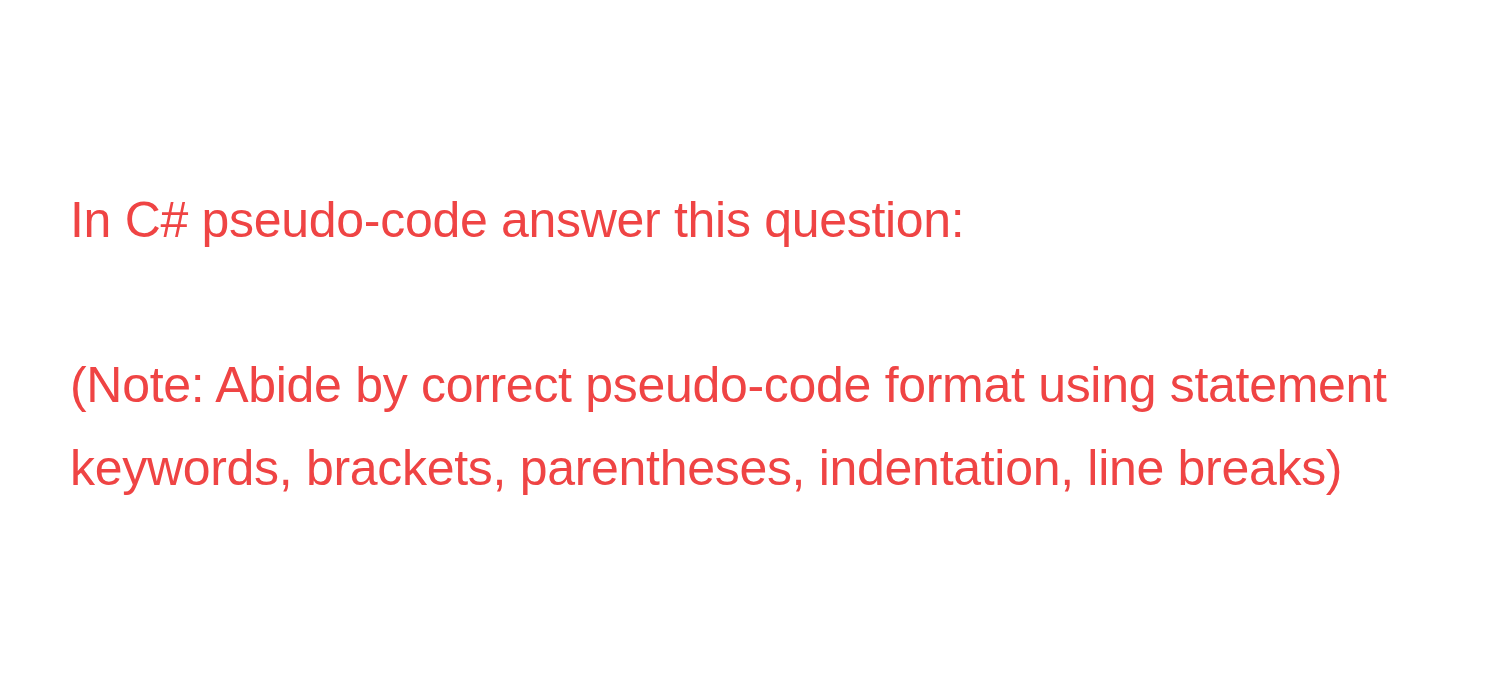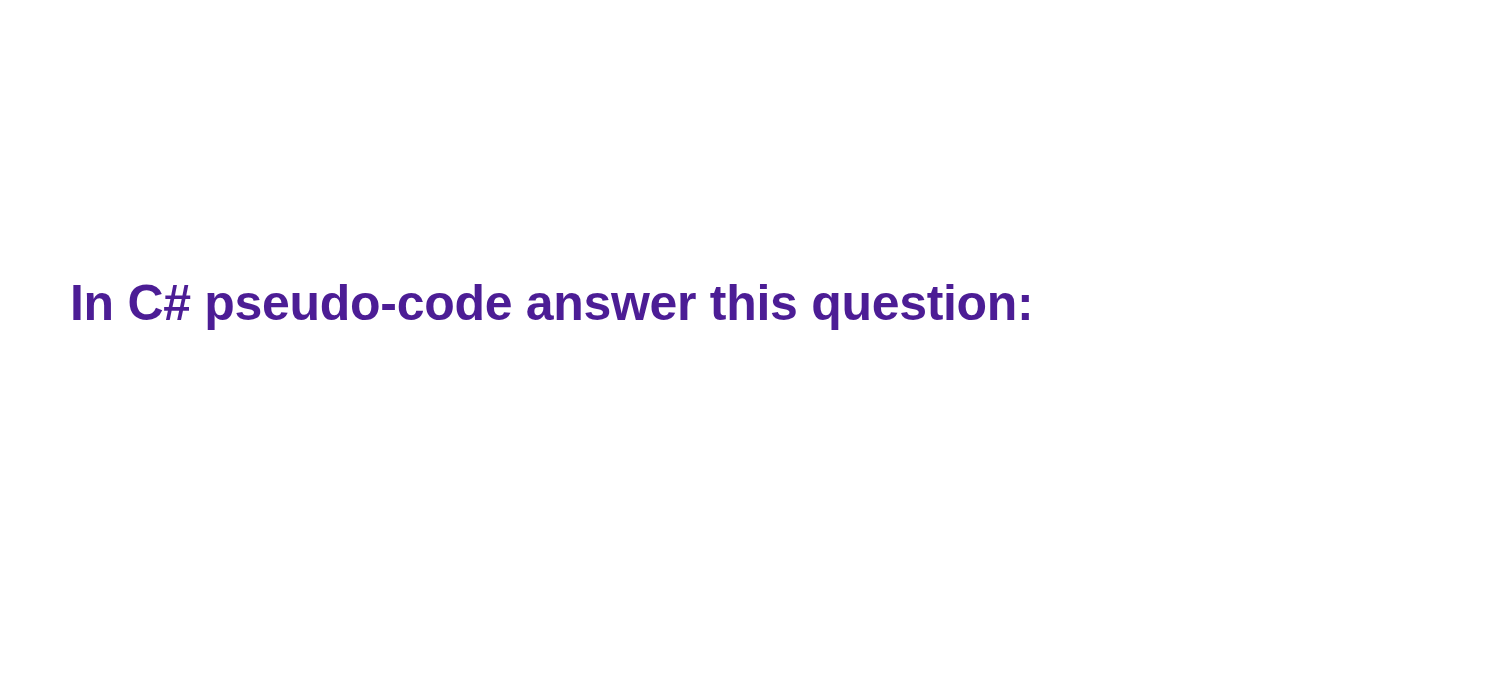--- a/index.html
+++ b/index.html
@@ -19,26 +19,27 @@
       padding: 70px 70px;
     }
     
     .question-container {
       max-width: 1360px;
     }
     
     .question-text {
       font-size: 50px;
       line-height: 1.65;
-      color: #4c1d95;
-      font-weight: 700;
+      color: #ef4444;
+      font-weight: 400;
       letter-spacing: -0.3px;
     }
   </style>
 </head>
 <body>
 
 <div class="question-container">
   <p class="question-text">
     <span>In C# pseudo-code answer this question:</span><br>
     <br>
+    <span>(Note: Abide by correct pseudo-code format using statement keywords, brackets, parentheses, indentation, line breaks)</span>
   </p>
 </div>
 
 </body></html>

